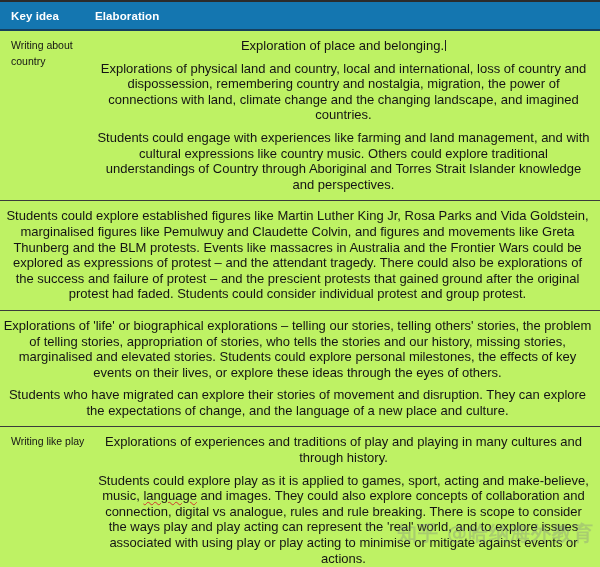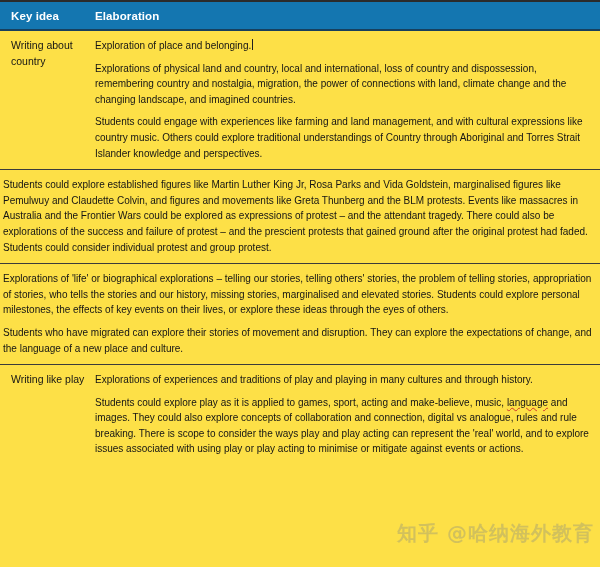--- a/index.html
+++ b/index.html
@@ -13,21 +13,21 @@
     overflow: hidden;
     font-family: "Liberation Sans", sans-serif;
     color: #1a1a1a;
     position: relative;
   }
 
   .doc {
     width: 600px;
     height: 567px;
     position: relative;
-    background: #fde047;
+    background: #bef264;
     box-sizing: border-box;
   }
 
   
   .top-rule {
     position: absolute;
     top: 0; left: 0;
     width: 600px;
     height: 2px;
     background: #2b2b2b;
@@ -78,25 +78,25 @@
     color: #141414;
   }
   .cell-elab {
     flex: 1;
     padding-left: 3px;
     padding-right: 8px;
     box-sizing: border-box;
   }
 
   .para {
-    font-size: 10px;
+    font-size: 13px;
     line-height: 15.6px;
     color: #141414;
     margin: 0 0 7px 0;
-    text-align: left;
+    text-align: center;
   }
   .para:last-child { margin-bottom: 0; }
 
   
   .caret {
     display: inline-block;
     width: 1px;
     height: 11px;
     background: #202020;
     vertical-align: -1px;

